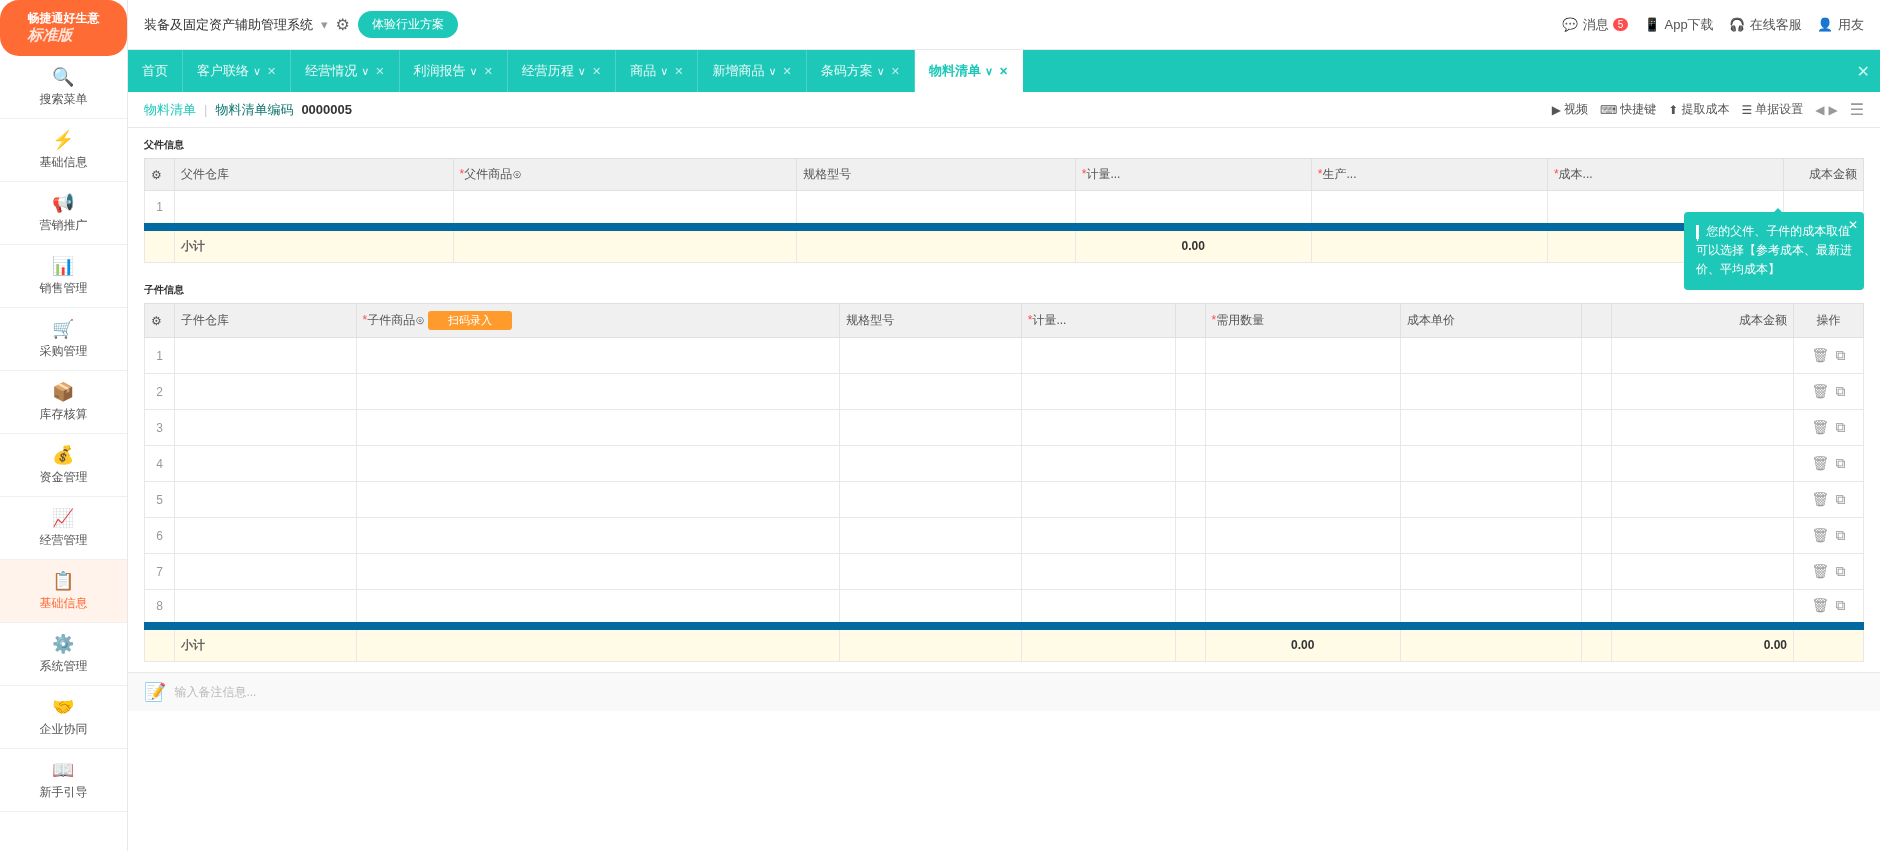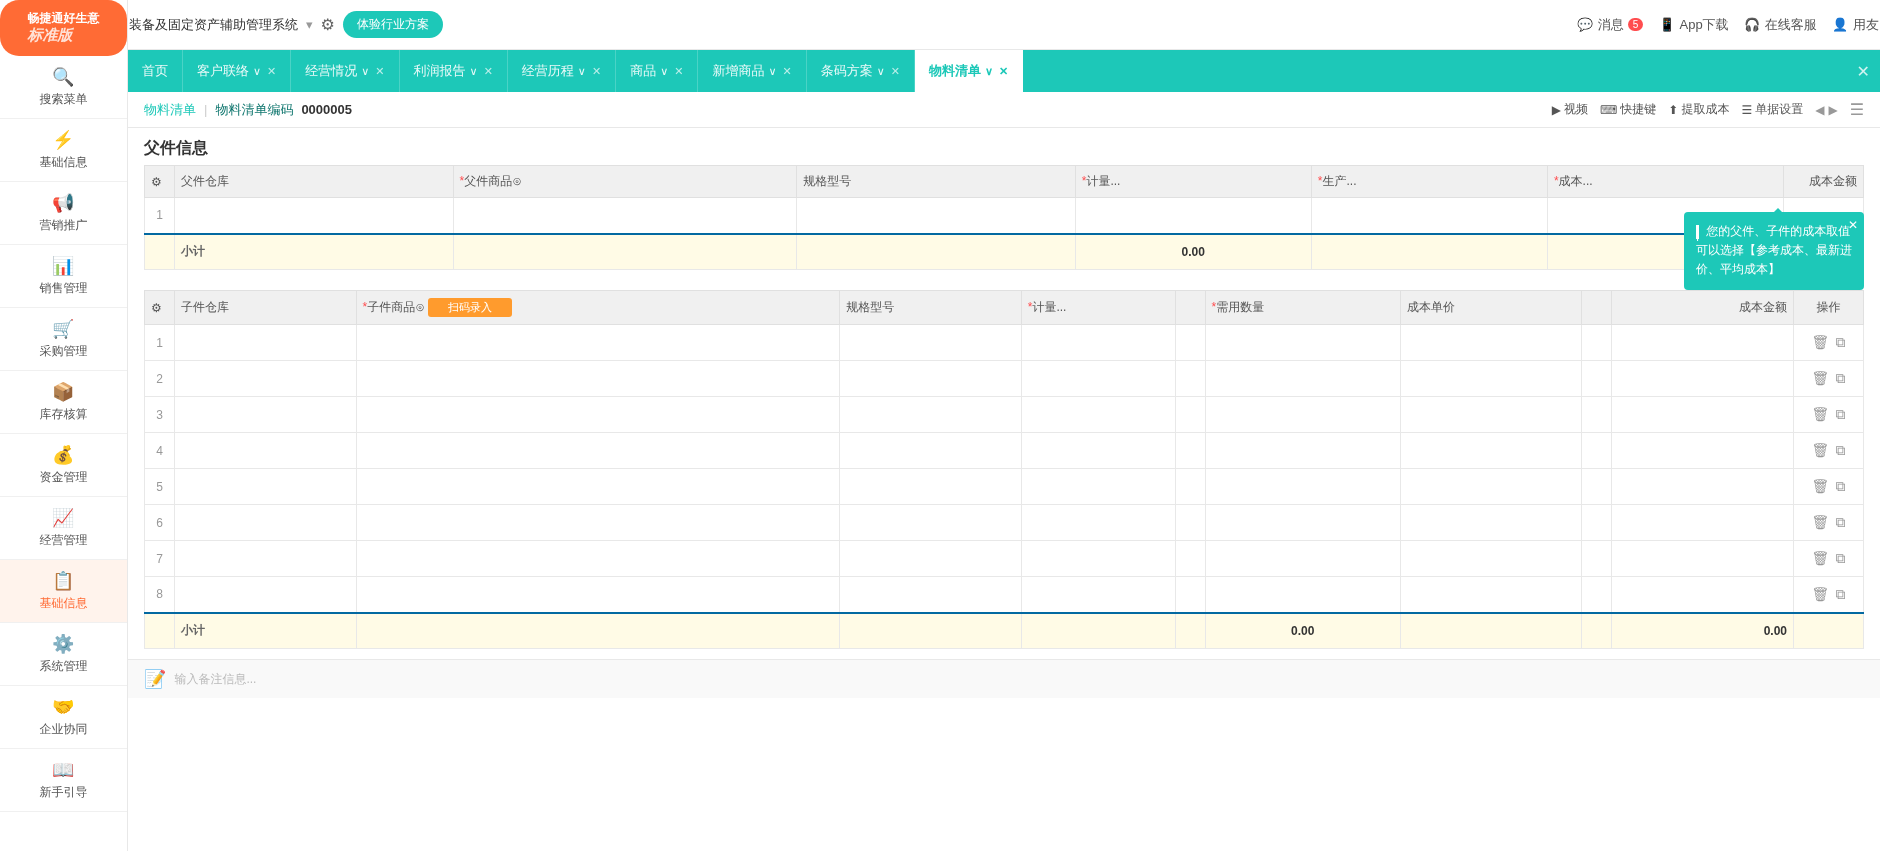--- a/index.html
+++ b/index.html
@@ -45,21 +45,21 @@
 
     
     .main { flex: 1; display: flex; flex-direction: column; overflow: hidden; }
 
     
     .topbar {
       height: 50px;
       background: #fff;
       display: flex;
       align-items: center;
-      padding: 0 1px;
+      padding: 0 16px;
       border-bottom: 1px solid #e8e8e8;
       justify-content: space-between;
     }
     .topbar-left { display: flex; align-items: center; gap: 8px; }
     .topbar-system { font-size: 13px; color: #333; }
     .topbar-dropdown { color: #999; cursor: pointer; }
     .topbar-gear { color: #666; cursor: pointer; font-size: 16px; }
     .topbar-btn {
       background: #1dc8b8;
       color: #fff;
@@ -113,21 +113,21 @@
       gap: 8px;
     }
     .breadcrumb-item { color: #1dc8b8; font-size: 13px; cursor: pointer; }
     .breadcrumb-sep { color: #ccc; }
     .breadcrumb-code { color: #333; font-size: 13px; font-weight: bold; }
     .breadcrumb-right { margin-left: auto; display: flex; align-items: center; gap: 12px; color: #555; font-size: 12px; }
     .breadcrumb-right-item { display: flex; align-items: center; gap: 3px; cursor: pointer; }
 
     
     .section { padding: 10px 16px; }
-    .section-title { font-size: 16px; font-weight: bold; color: #333; margin-bottom: 6px; }
+    .section-title { font-size: 10px; font-weight: bold; color: #333; margin-bottom: 6px; }
 
     
     .data-table {
       width: 100%;
       border-collapse: collapse;
       font-size: 12px;
     }
     .data-table th {
       background: #f0f0f0;
       border: 1px solid #e0e0e0;
@@ -138,21 +138,21 @@
       white-space: nowrap;
     }
     .data-table td {
       border: 1px solid #e8e8e8;
       padding: 6px 6px;
       color: #333;
       height: 36px;
     }
     .data-table .row-num { color: #999; text-align: center; width: 30px; }
     .data-table .subtotal { background: #fffbe6; font-weight: bold; }
-    .data-table .subtotal td { border-top: 2px solid #0369a1; }
+    .data-table .subtotal td { border-top: 8px solid #0369a1; }
 
     .th-gear { width: 30px; text-align: center; }
     .th-req { color: #ff4d4f; }
 
     .scan-btn {
       background: #ff9b2d;
       color: #fff;
       border: none;
       border-radius: 3px;
       padding: 2px 20px;
@@ -424,20 +424,21 @@
             <td style="text-align:center;">0.00</td>
             <td></td>
             <td></td>
             <td style="text-align:right;">0.00</td>
           </tr>
         </tbody>
       </table>
     </div>
 
     <div class="section">
+      <div class="section-title">子件信息</div>
       <table class="data-table">
         <thead>
           <tr>
             <th class="th-gear">⚙</th>
             <th>子件仓库</th>
             <th><span class="th-req">*</span>子件商品⊙ <button class="scan-btn">扫码录入</button></th>
             <th>规格型号</th>
             <th><span class="th-req">*</span>计量...</th>
             <th style="width:30px;"></th>
             <th><span class="th-req">*</span>需用数量</th>

